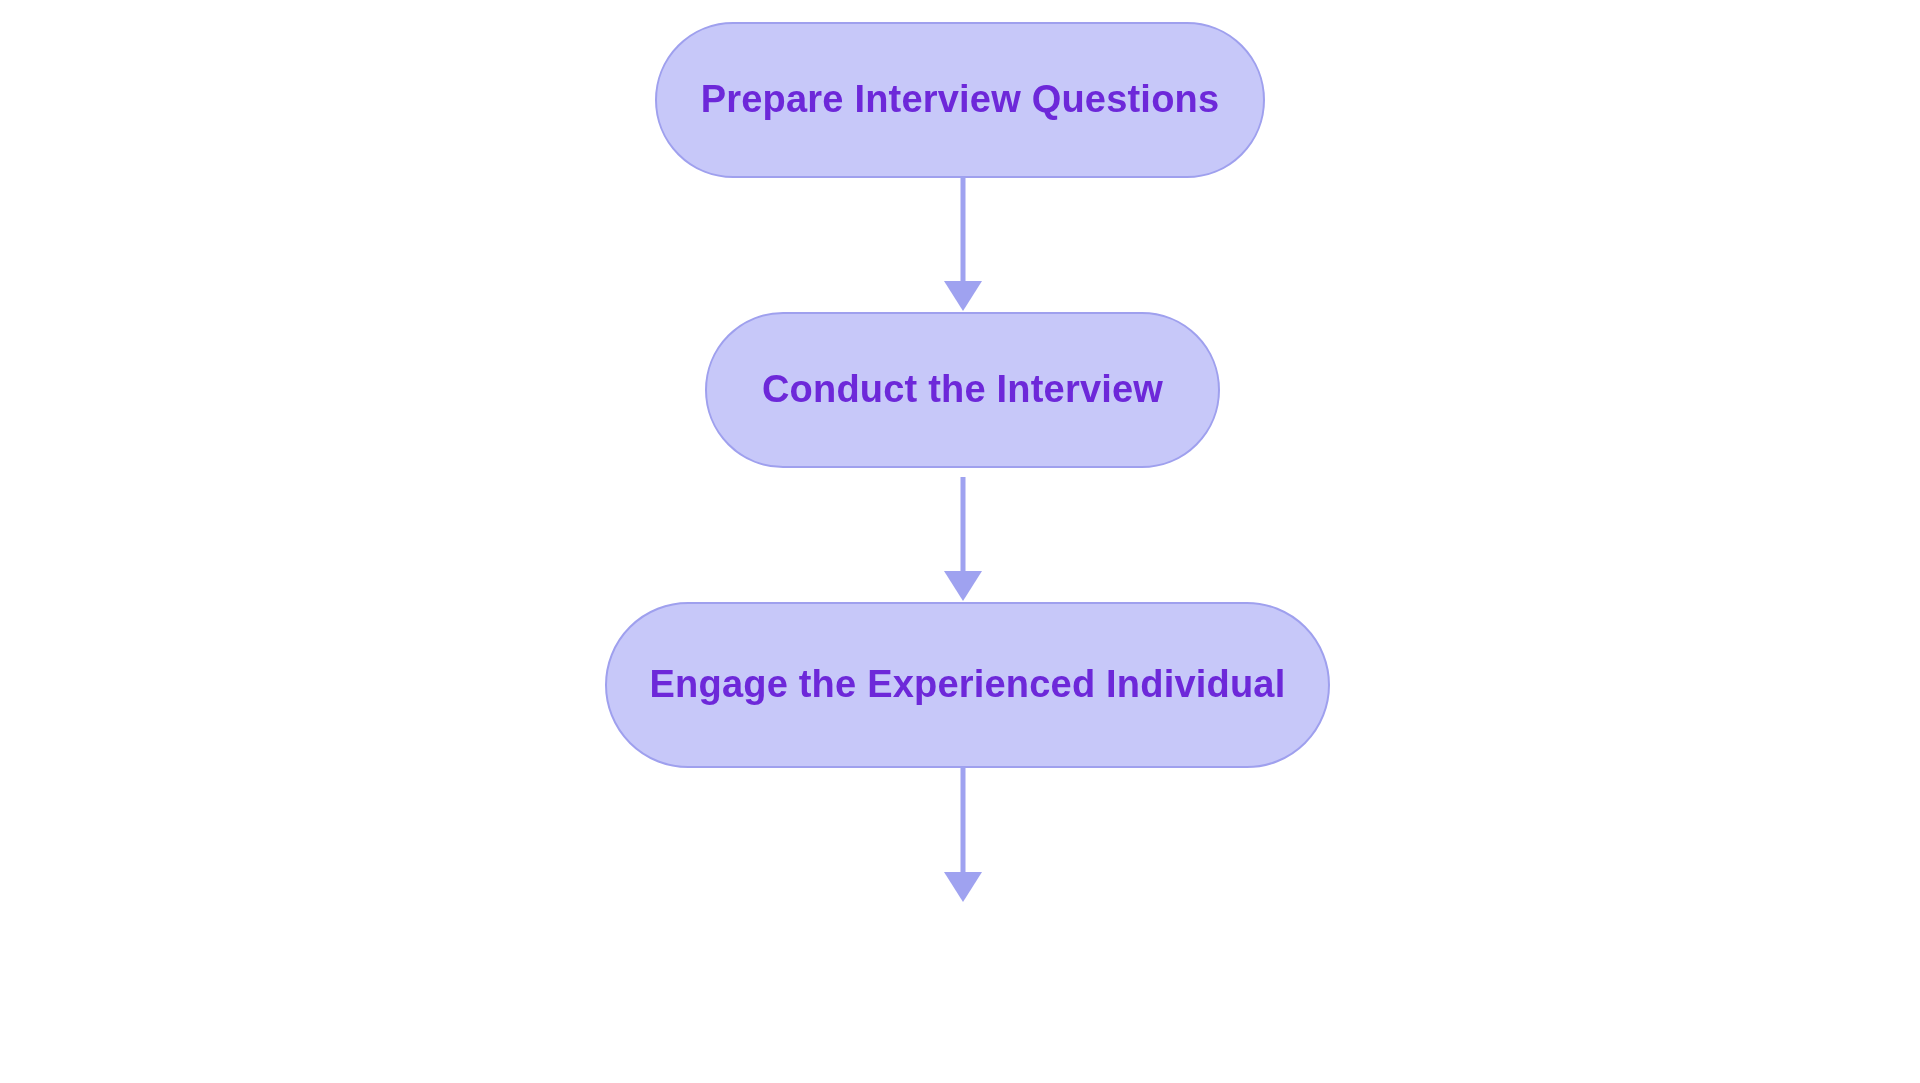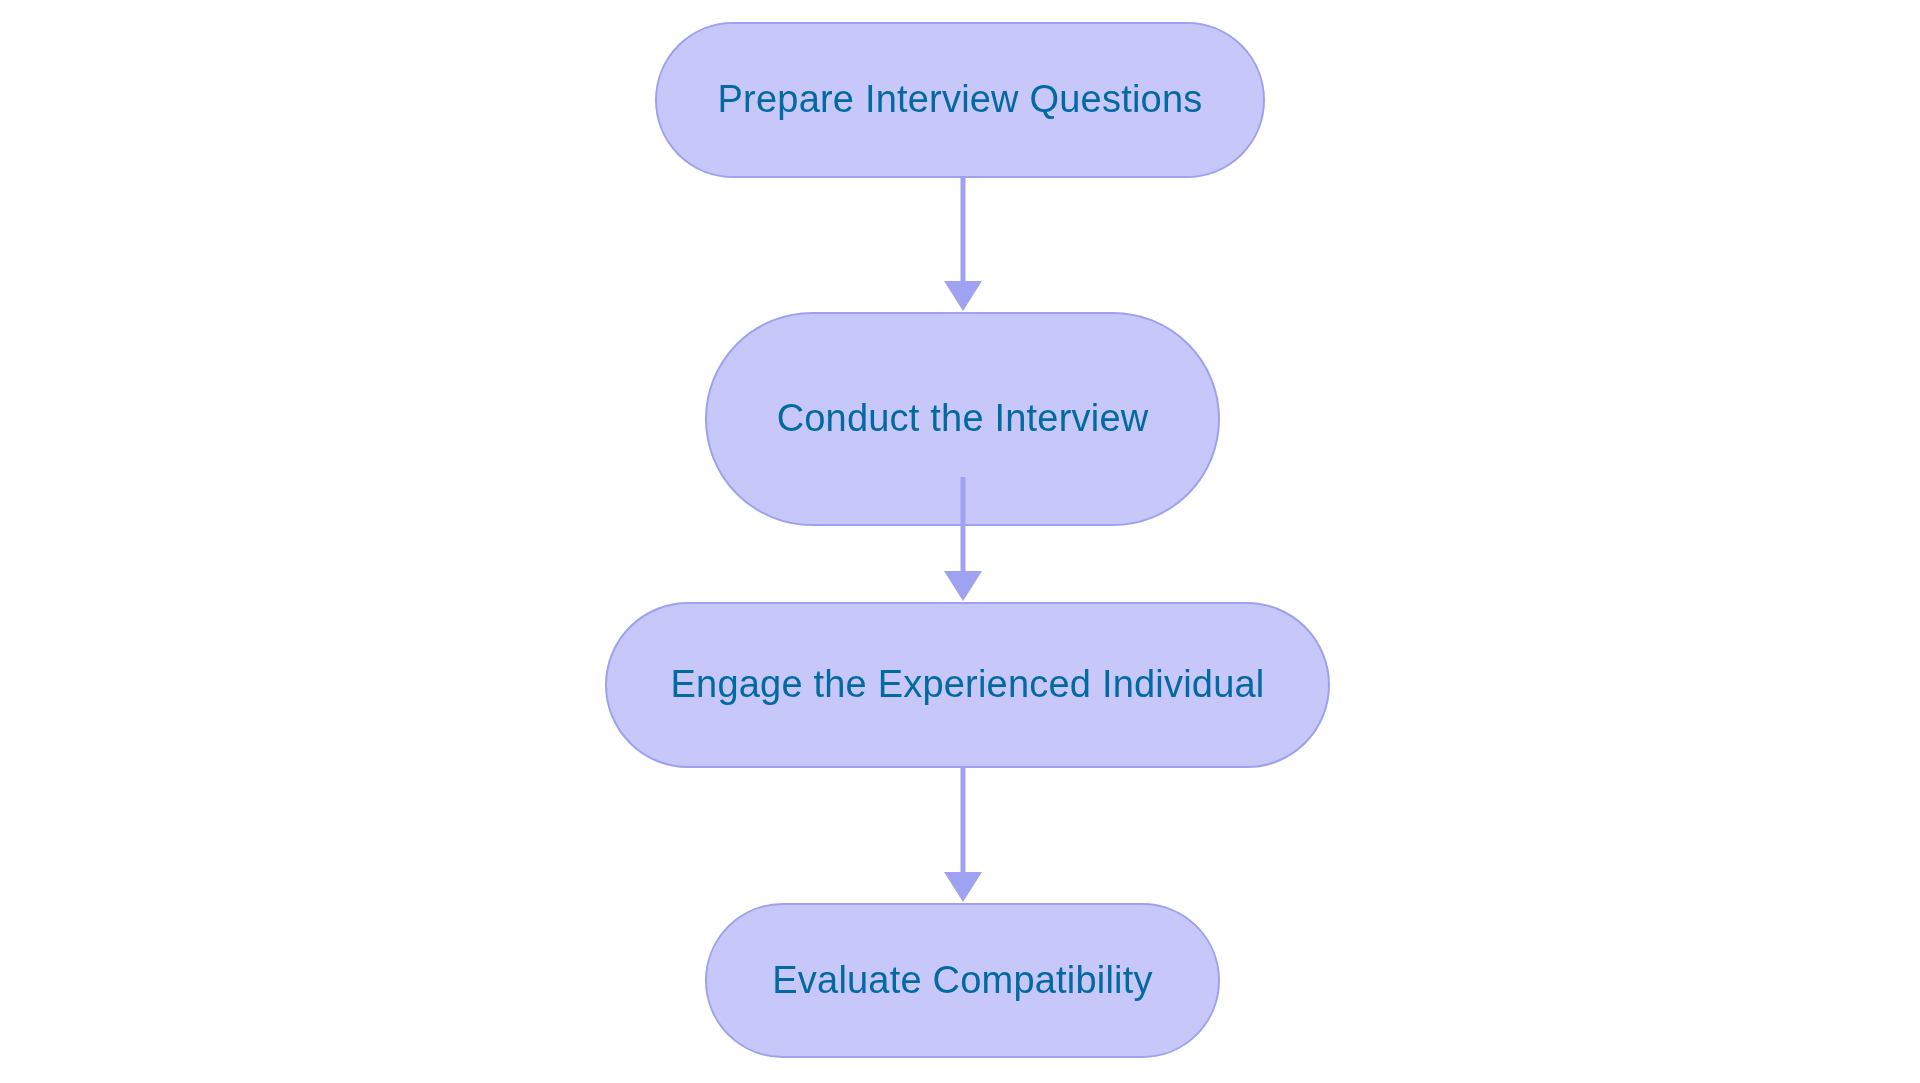--- a/index.html
+++ b/index.html
@@ -24,37 +24,37 @@
 
   .flow-node {
     position: absolute;
     box-sizing: border-box;
     display: flex;
     align-items: center;
     justify-content: center;
     background: #c7c8f9;
     border: 2px solid #9fa0ee;
     border-radius: 999px;
-    color: #0369a1;
+    color: #6d28d9;
     font-size: 38px;
-    font-weight: 400;
+    font-weight: 700;
     letter-spacing: 0.2px;
     line-height: 1.1;
     white-space: nowrap;
     font-family: "Liberation Sans", "DejaVu Sans", sans-serif;
   }
 
   .flow-node-label {
     display: block;
     pointer-events: none;
   }
 
   
   #node-0 { left: 655px;  top: 22px;   width: 610px; height: 156px; }
-  #node-1 { left: 705px;  top: 312px;  width: 515px; height: 214px; }
+  #node-1 { left: 705px;  top: 312px;  width: 515px; height: 156px; }
   #node-2 { left: 605px;  top: 602px;  width: 725px; height: 166px; align-items: center; }
   #node-3 { left: 705px;  top: 903px;  width: 515px; height: 155px; }
 
   .flow-connector {
     position: absolute;
     pointer-events: none;
   }
 
   .connector-line {
     position: absolute;
@@ -114,17 +114,14 @@
 
   <div class="flow-node" id="node-2">
     <span class="flow-node-label">Engage the Experienced Individual</span>
   </div>
 
   <div class="flow-connector" id="connector-2">
     <div class="connector-line"></div>
     <div class="connector-head"></div>
   </div>
 
-  <div class="flow-node" id="node-3">
-    <span class="flow-node-label">Evaluate Compatibility</span>
-  </div>
 
 </div>
 
 </body></html>

